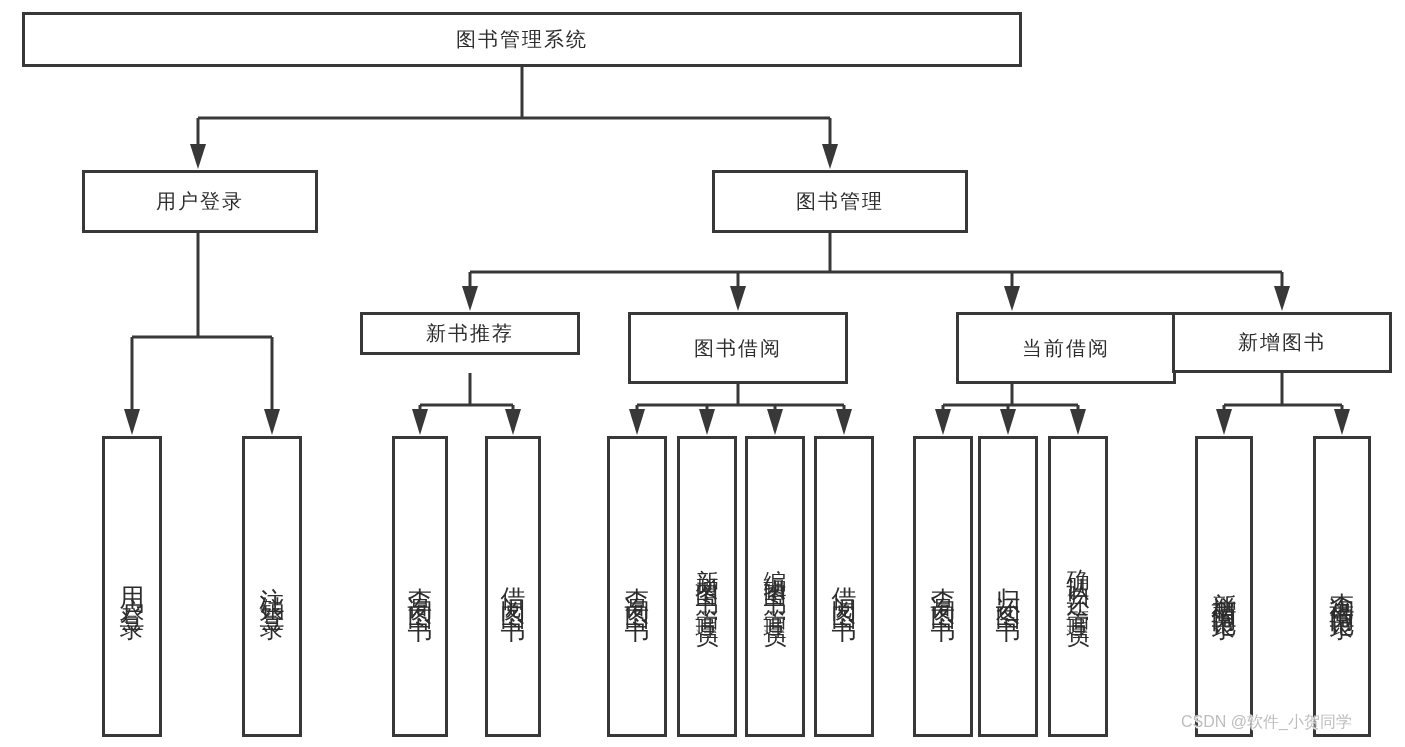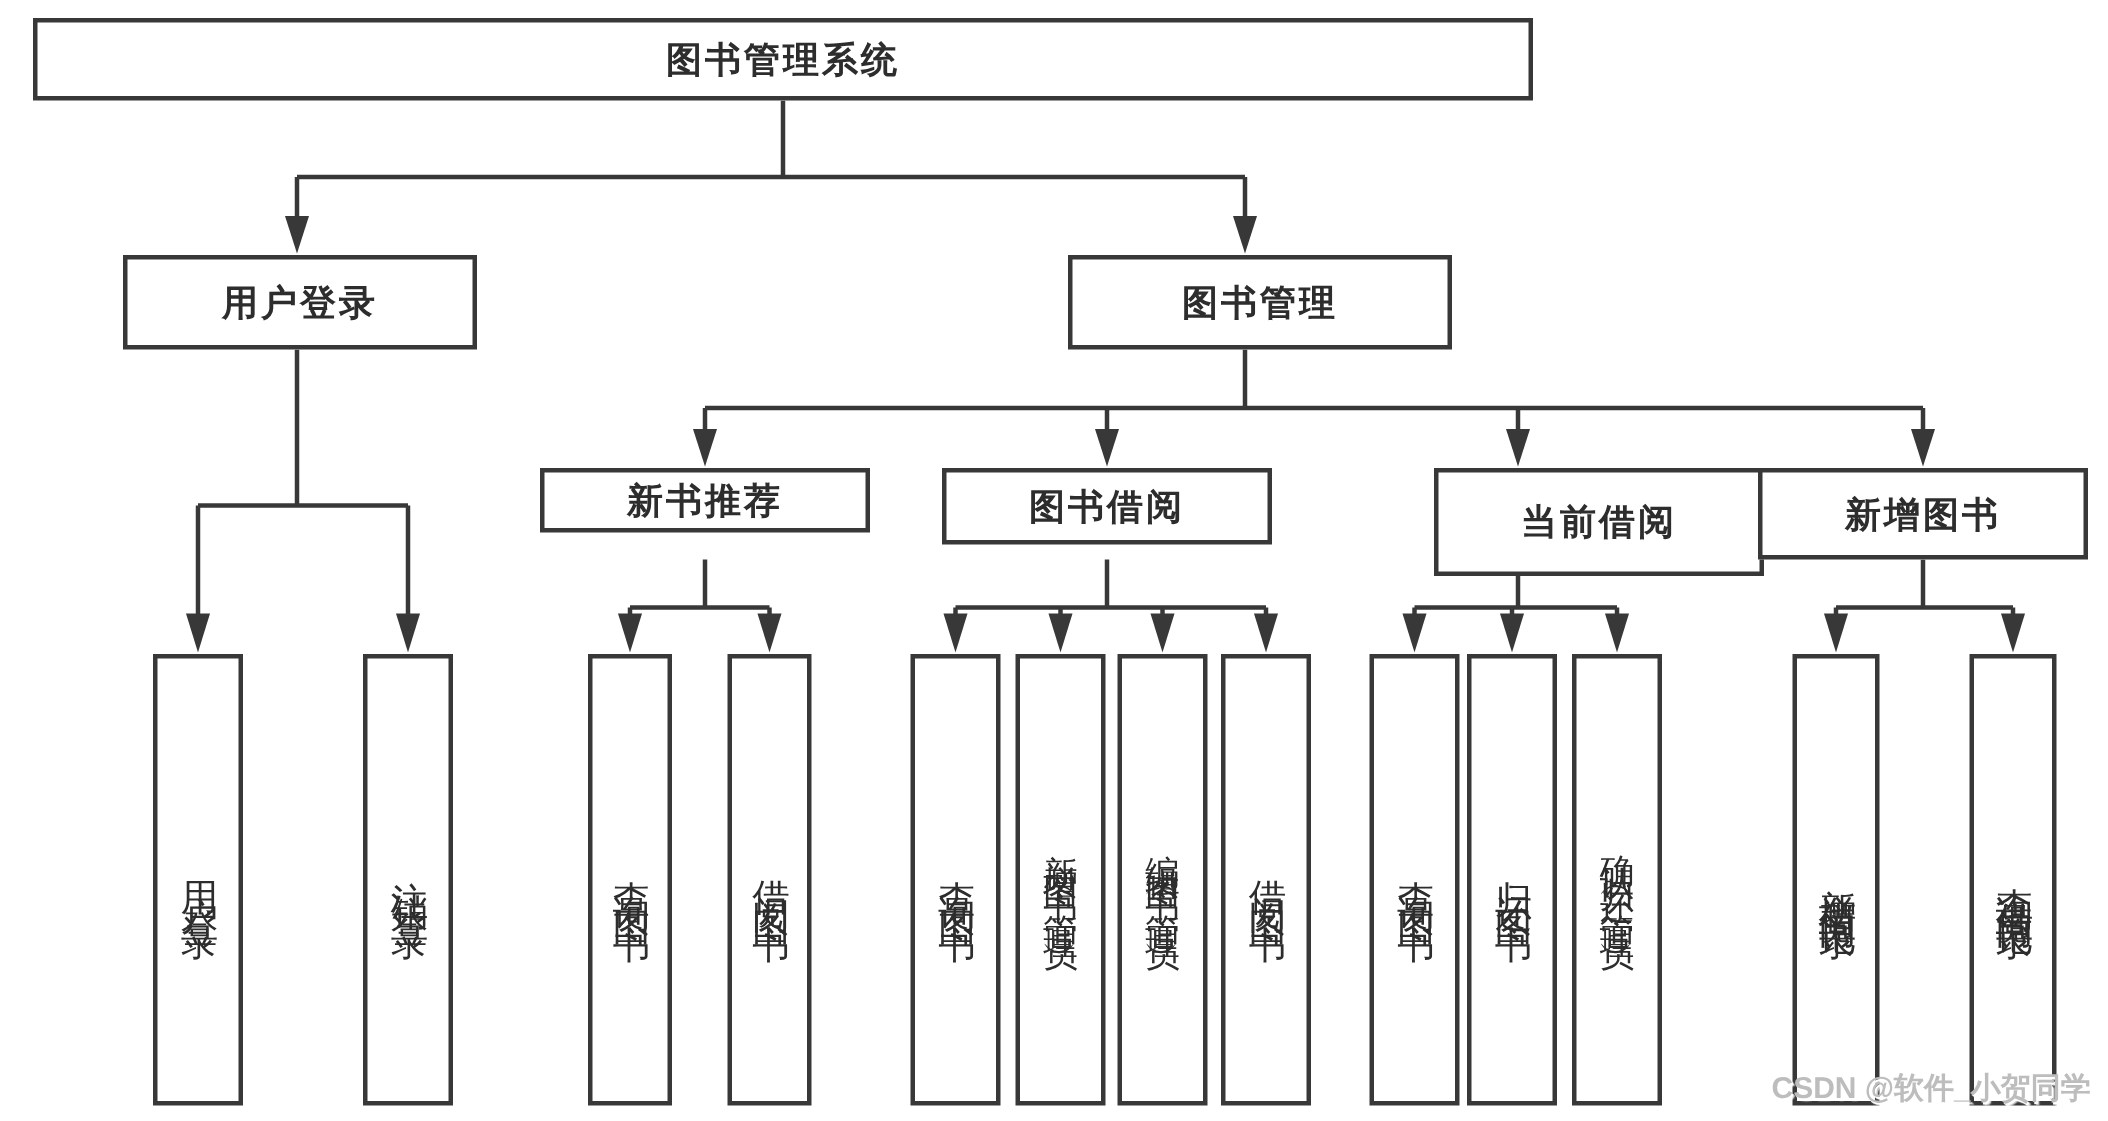--- a/index.html
+++ b/index.html
@@ -11,32 +11,31 @@
     position:relative;width:1405px;height:747px;background:var(--background);
     font-family:"Liberation Sans","DejaVu Sans",sans-serif;color:var(--text);
     overflow:hidden;
   }
   svg.connectors{position:absolute;left:0;top:0;z-index:1;}
   .box{
     position:absolute;box-sizing:border-box;border:3px solid var(--box-border);
     background:#fff;display:flex;align-items:center;justify-content:center;
     z-index:2;
   }
-  .lbl{font-size:24px;letter-spacing:2px;color:var(--text);white-space:nowrap;font-weight:bold;}
+  .lbl{font-size:20px;letter-spacing:2px;color:var(--text);white-space:nowrap;}
   .vtext{
     writing-mode:vertical-rl;text-orientation:mixed;
     font-size:25px;letter-spacing:10px;color:var(--text);line-height:1;
   }
   .vtext.mid{font-size:25px;letter-spacing:5px;}
   .vtext.long{font-size:23px;letter-spacing:8px;}
   .watermark{
     position:absolute;left:1181px;top:712px;z-index:10;
-    font-size:20px;color:var(--watermark);white-space:nowrap;
+    font-size:16px;color:var(--watermark);white-space:nowrap;
     text-shadow:1px 1px 0 #ffffff,2px 2px 1px rgba(255,255,255,.85);
-    font-weight:bold;
   }
 </style>
 </head>
 <body>
 
 <div class="canvas">
 
   <svg class="connectors" width="1405" height="747" viewBox="0 0 1405 747">
     <g fill="none" style="stroke:var(--line)" stroke-width="3">
 
@@ -113,21 +112,21 @@
   <div class="box" style="left:82px;top:170px;width:236px;height:63px">
     <span class="lbl">用户登录</span>
   </div>
   <div class="box" style="left:712px;top:170px;width:256px;height:63px">
     <span class="lbl">图书管理</span>
   </div>
 
   <div class="box" style="left:360px;top:312px;width:220px;height:43px">
     <span class="lbl">新书推荐</span>
   </div>
-  <div class="box" style="left:628px;top:312px;width:220px;height:51px">
+  <div class="box" style="left:628px;top:312px;width:220px;height:72px">
     <span class="lbl">图书借阅</span>
   </div>
   <div class="box" style="left:956px;top:312px;width:220px;height:72px">
     <span class="lbl">当前借阅</span>
   </div>
   <div class="box" style="left:1172px;top:312px;width:220px;height:61px">
     <span class="lbl">新增图书</span>
   </div>
 
   <div class="box" style="left:102px;top:436px;width:60px;height:301px">

